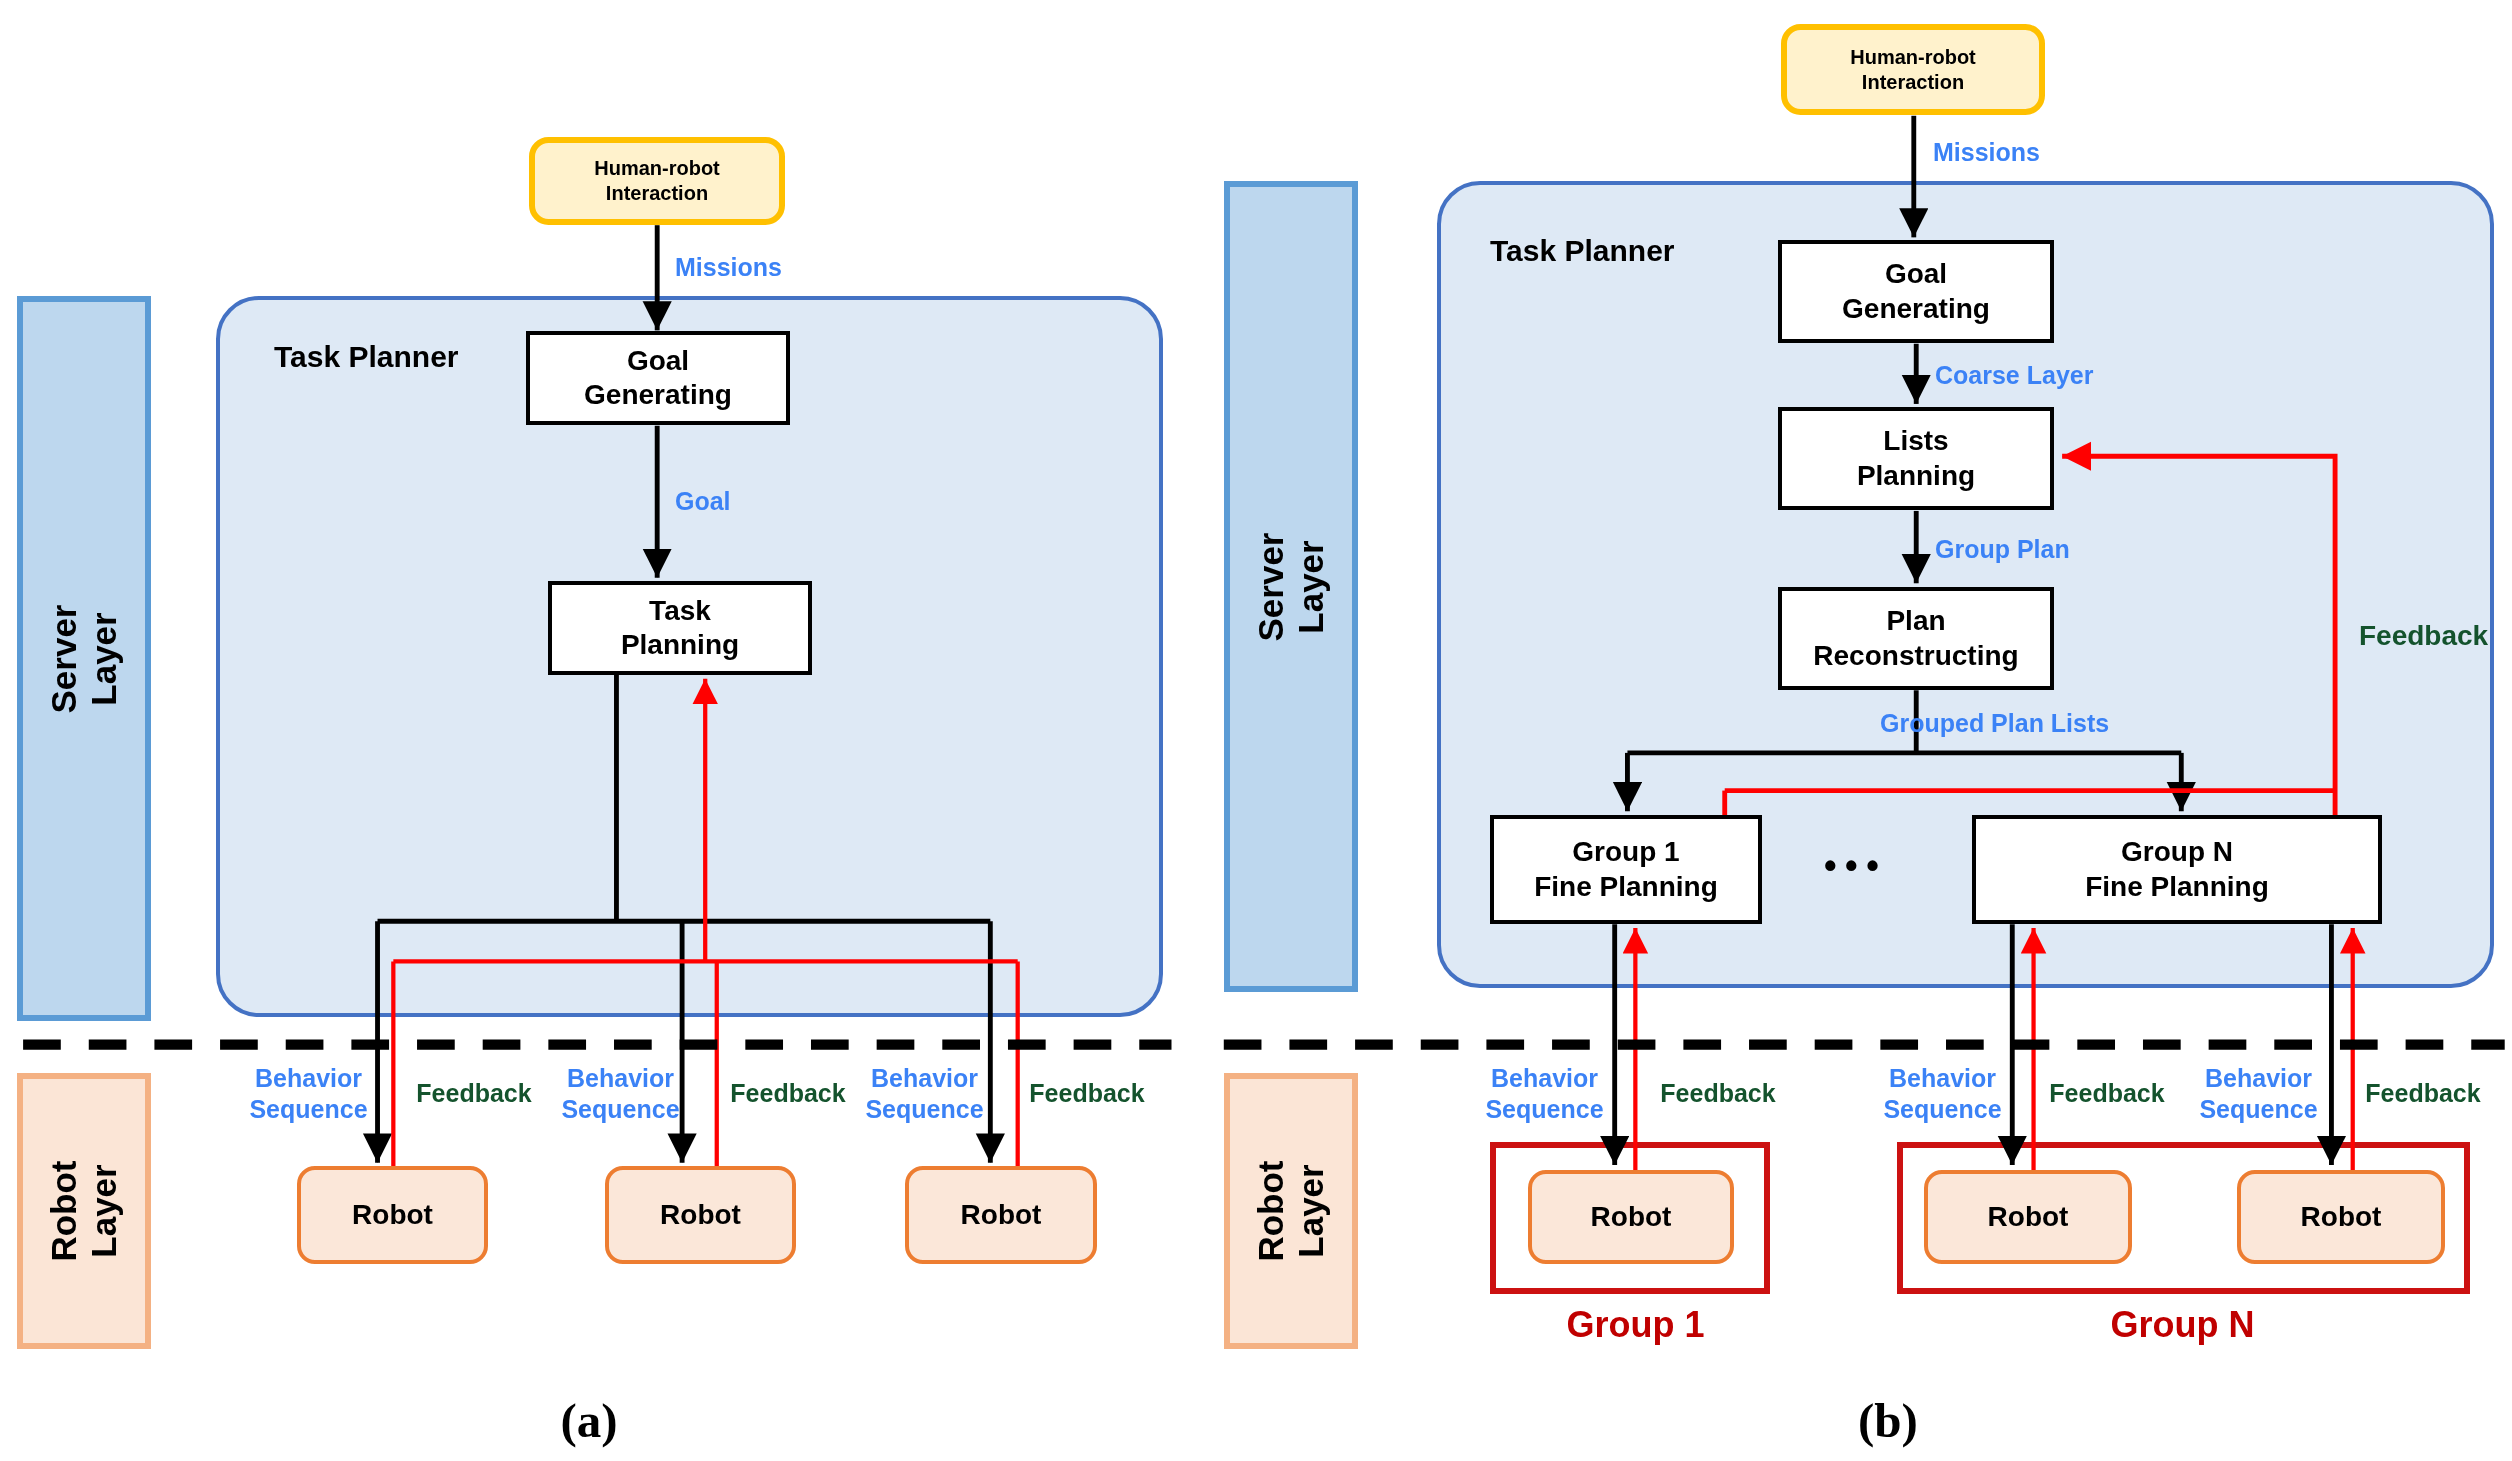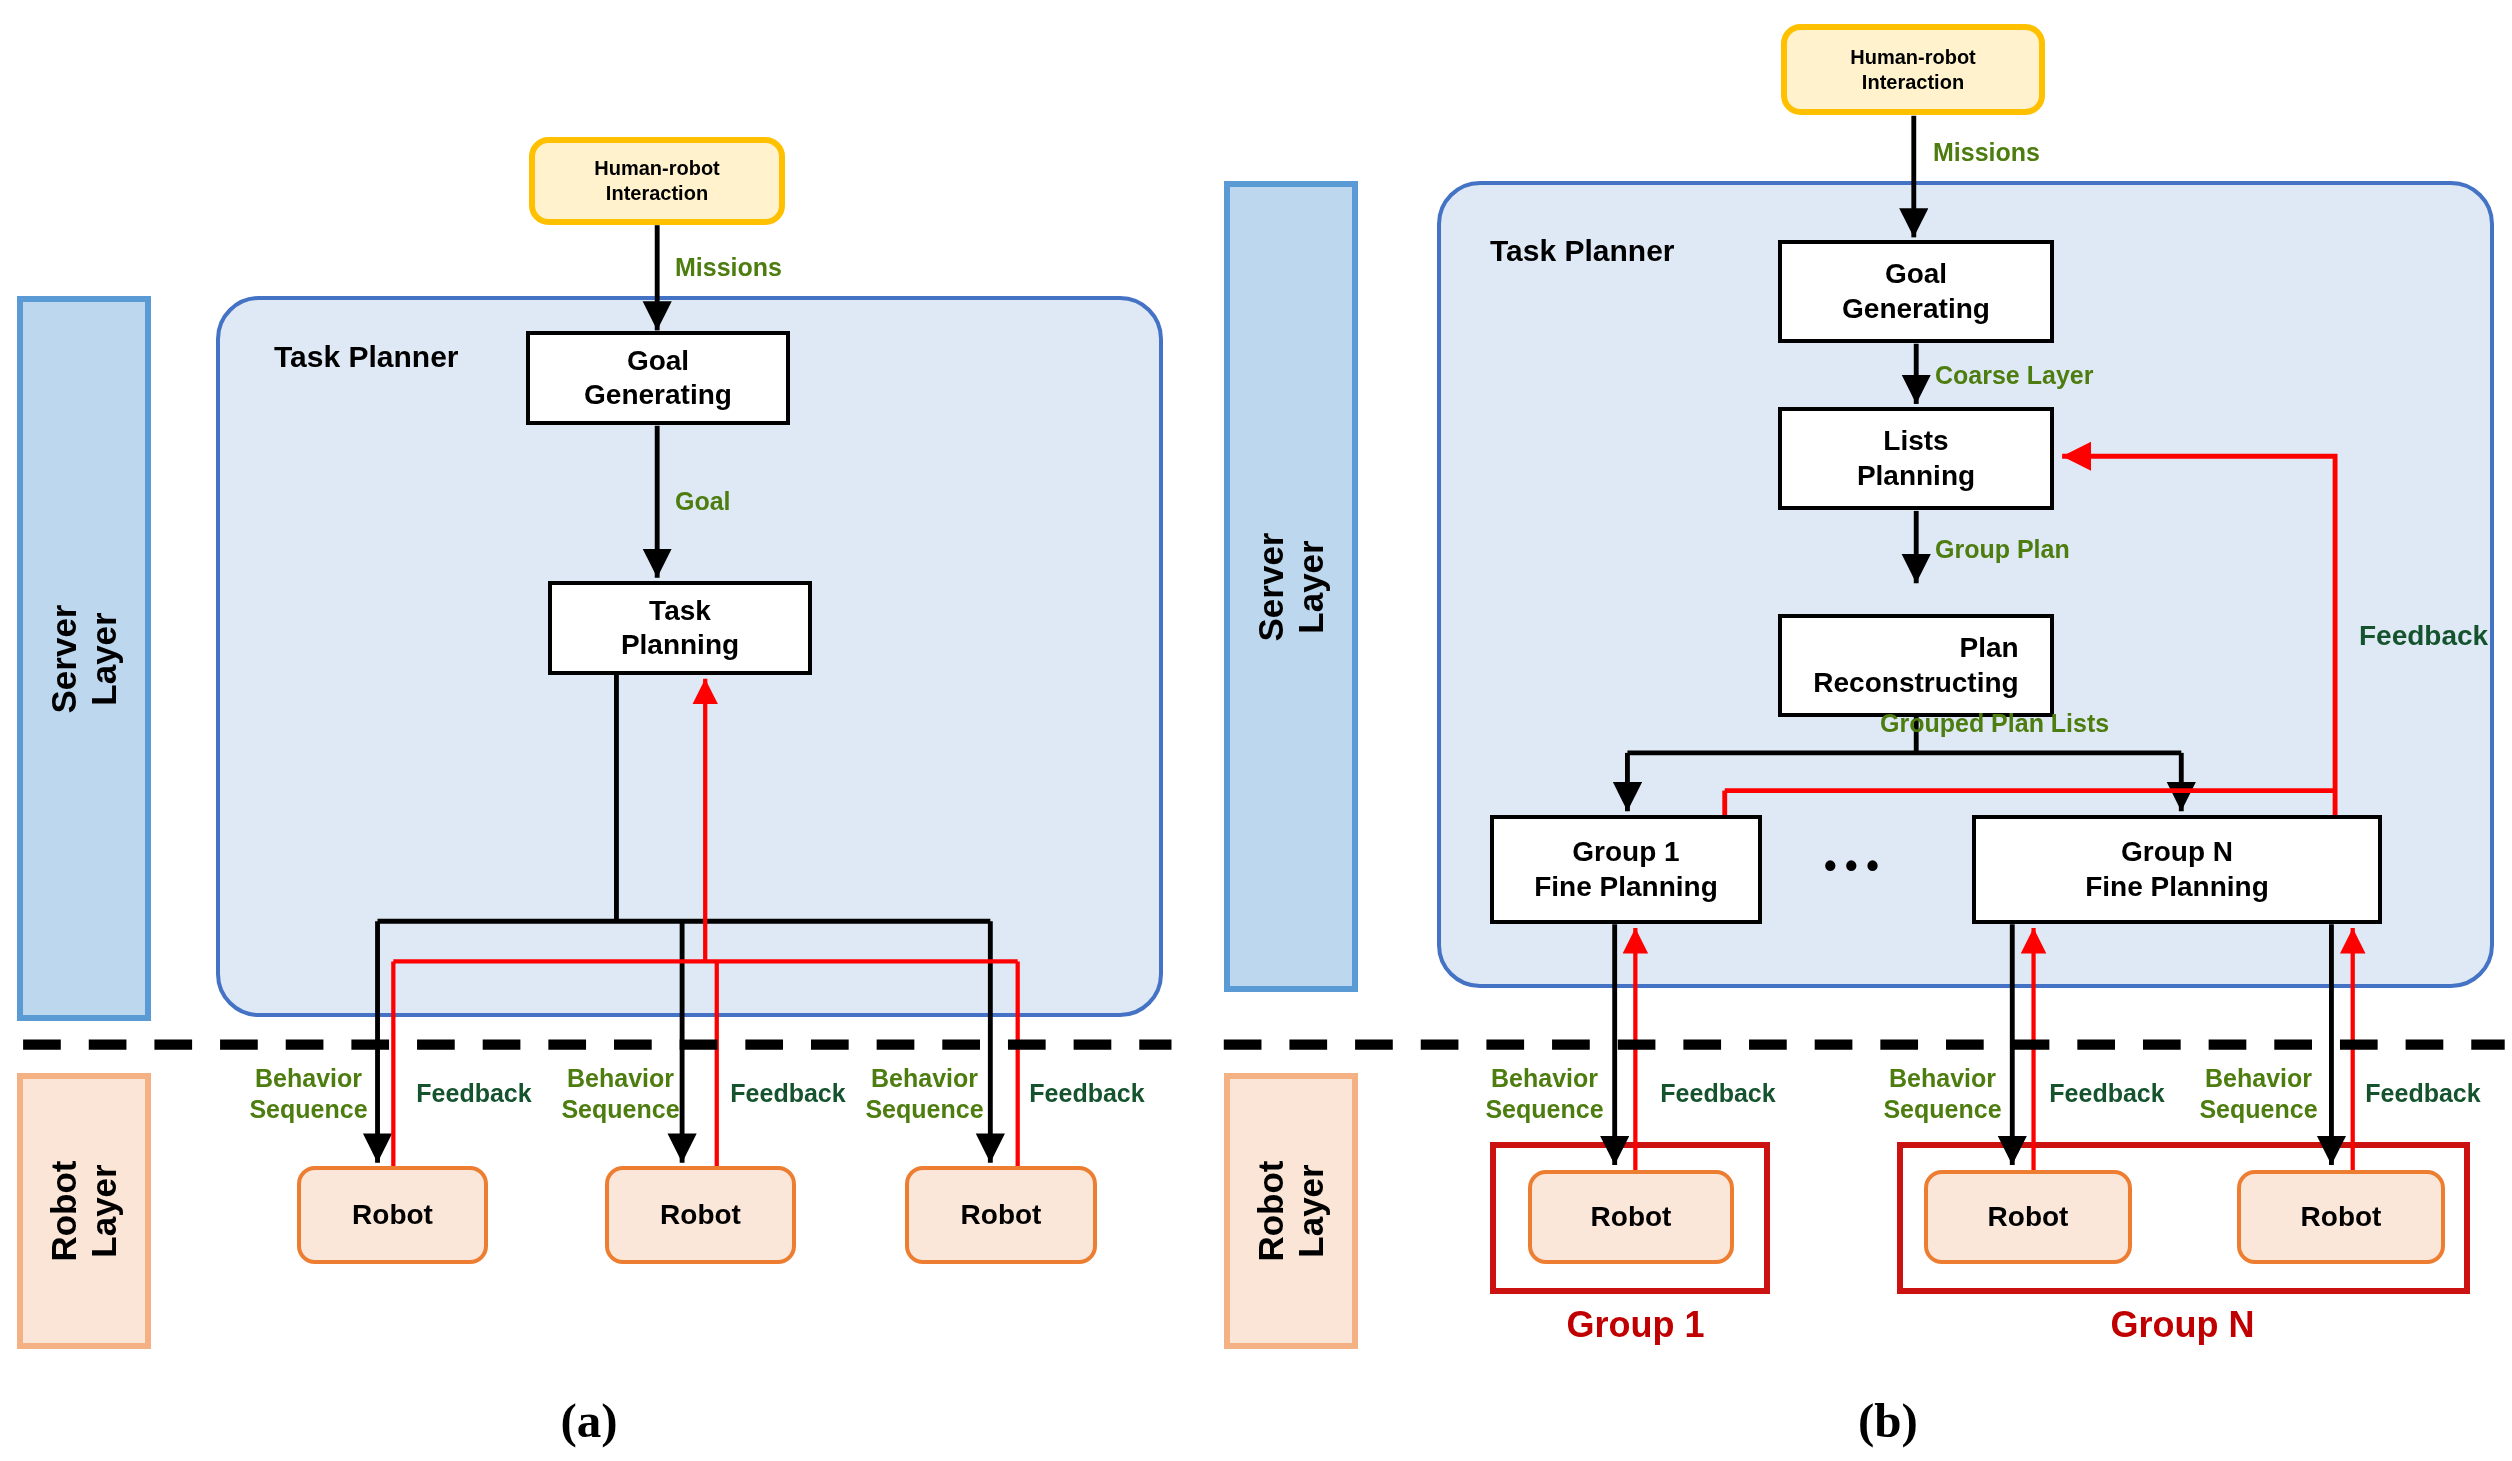--- a/index.html
+++ b/index.html
@@ -15,21 +15,21 @@
              font-weight:700;font-size:35px;color:#000;text-align:center;line-height:1.15;}
   
   .wbox{background:#ffffff;border:4.3px solid #000000;z-index:4;display:flex;align-items:center;justify-content:center;
         text-align:center;font-weight:700;font-size:28px;line-height:1.22;color:#000;}
   .hri{background:#fff2cc;border:6px solid #ffc000;border-radius:19.5px;z-index:4;display:flex;align-items:center;justify-content:center;
        text-align:center;font-weight:700;font-size:20px;line-height:1.25;color:#000;}
   .robot{background:#fbe7d9;border:4.9px solid #ed7d31;border-radius:18px;z-index:4;display:flex;align-items:center;justify-content:center;
          font-weight:700;font-size:28px;color:#000;}
   .group-rect{border:6px solid #cc1111;z-index:2;background:transparent;}
   
-  .lbl{font-weight:700;font-size:25px;color:#4d7c0f;z-index:5;line-height:1.25;}
+  .lbl{font-weight:700;font-size:25px;color:#3b82f6;z-index:5;line-height:1.25;}
   .lbl-red{font-weight:700;font-size:25px;color:#14532d;z-index:5;}
   .tp-title{font-weight:700;font-size:30px;color:#000;z-index:5;}
   .group-lbl{font-weight:700;font-size:36px;color:#c00000;z-index:5;text-align:center;}
   .dots{font-weight:700;font-size:36px;color:#000;z-index:5;letter-spacing:8.5px;}
   .caption{font-family:"Liberation Serif",serif;font-weight:700;font-size:49px;color:#000;z-index:5;text-align:center;}
   .ctr{text-align:center;}
   svg{position:absolute;left:0;top:0;z-index:3;}
 </style>
 </head>
 <body>
@@ -129,21 +129,21 @@
 
   <div class="abs hri ml" style="left:1781px;top:24px;width:252px;height:79px;">Human-robot
 Interaction</div>
   <div class="abs lbl" style="left:1933px;top:137px;">Missions</div>
   <div class="abs wbox ml" style="left:1778px;top:240px;width:268px;height:95px;">Goal
 Generating</div>
   <div class="abs lbl" style="left:1935px;top:360px;">Coarse Layer</div>
   <div class="abs wbox ml" style="left:1778px;top:407px;width:268px;height:95px;">Lists
 Planning</div>
   <div class="abs lbl" style="left:1935px;top:534px;">Group Plan</div>
-  <div class="abs wbox ml" style="left:1778px;top:614px;width:268px;height:95px;text-align:right;">Plan
+  <div class="abs wbox ml" style="left:1778px;top:587px;width:268px;height:95px;">Plan
 Reconstructing</div>
   <div class="abs lbl" style="left:1880px;top:708px;">Grouped Plan Lists</div>
   <div class="abs lbl-red" style="left:2359px;top:620px;font-size:28px;">Feedback</div>
 
   <div class="abs wbox ml" style="left:1490px;top:815px;width:264px;height:101px;">Group 1
 Fine Planning</div>
   <div class="abs dots" style="left:1824px;top:845px;">•••</div>
   <div class="abs wbox ml" style="left:1972px;top:815px;width:402px;height:101px;">Group N
 Fine Planning</div>
 

